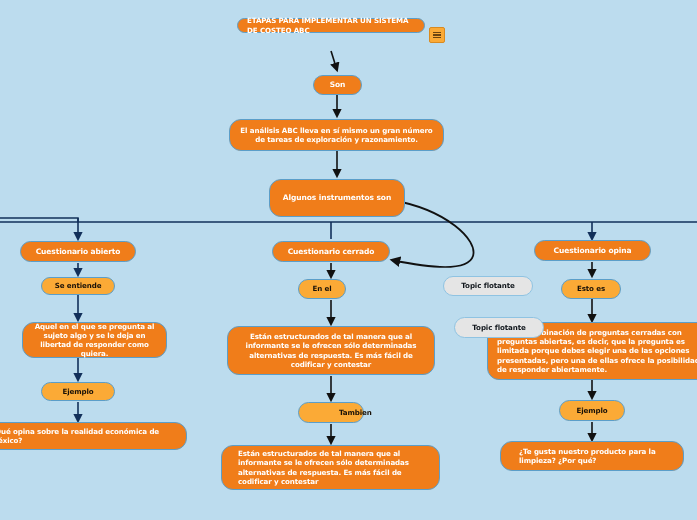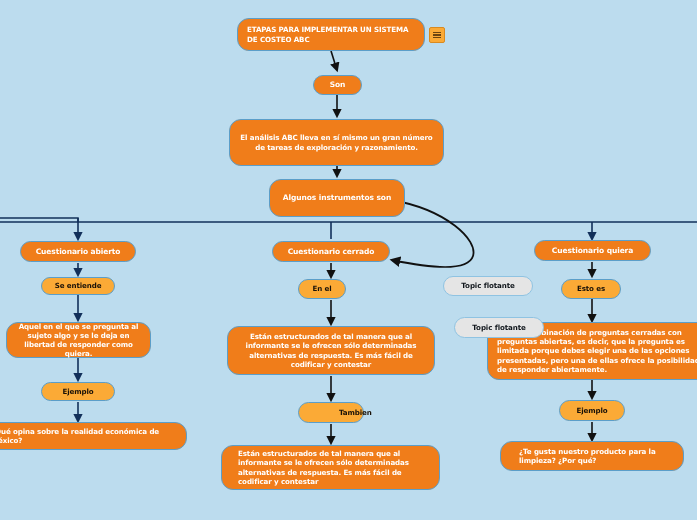--- a/index.html
+++ b/index.html
@@ -132,48 +132,48 @@
     <path d="M331,300 L331,324" stroke="#111111" stroke-width="1.6" fill="none" marker-end="url(#ah)"></path>
     <path d="M331,376 L331,400" stroke="#111111" stroke-width="1.6" fill="none" marker-end="url(#ah)"></path>
     <path d="M331,424 L331,443" stroke="#111111" stroke-width="1.6" fill="none" marker-end="url(#ah)"></path>
 
     <path d="M592,262 L592,276" stroke="#111111" stroke-width="1.6" fill="none" marker-end="url(#ah)"></path>
     <path d="M592,299 L592,321" stroke="#111111" stroke-width="1.6" fill="none" marker-end="url(#ah)"></path>
     <path d="M592,380 L592,398" stroke="#111111" stroke-width="1.6" fill="none" marker-end="url(#ah)"></path>
     <path d="M592,422 L592,440" stroke="#111111" stroke-width="1.6" fill="none" marker-end="url(#ah)"></path>
   </svg>
 
-  <div class="node n-dark fs7" style="left:237px; top:18px; width:188px; height:33px;">
+  <div class="node n-dark fs7" style="left:237px; top:18px; width:188px; height:15px;">
     <span class="txt" style="text-align:left; padding-left:9px;">ETAPAS PARA IMPLEMENTAR UN SISTEMA DE COSTEO ABC</span>
   </div>
   <div class="hamburger" style="left:429px; top:27px;">
     <i></i>
       <i></i>
       <i></i>
   </div>
 
   <div class="node n-dark fs75" style="left:313px; top:75px; width:49px; height:20px;text-align:center;">
     <span class="txt">Son</span>
   </div>
 
-  <div class="node n-dark fs7" style="left:229px; top:119px; width:215px; height:47px;">
+  <div class="node n-dark fs7" style="left:229px; top:119px; width:215px; height:32px;">
     <span class="txt">El análisis ABC lleva en sí mismo un gran número de tareas de exploración y razonamiento.</span>
   </div>
 
   <div class="node n-dark fs75" style="left:269px; top:179px; width:136px; height:38px;">
     <span class="txt">Algunos instrumentos son</span>
   </div>
 
   <div class="node n-dark fs75" style="left:20px; top:241px; width:116px; height:21px;">
     <span class="txt">Cuestionario abierto</span>
   </div>
   <div class="node n-light fs7" style="left:41px; top:277px; width:74px; height:18px;">
     <span class="txt">Se entiende</span>
   </div>
-  <div class="node n-dark fs7" style="left:6px; top:322px; width:145px; height:36px;">
+  <div class="node n-dark fs7" style="left:22px; top:322px; width:145px; height:36px;">
     <span class="txt">Aquel en el que se pregunta al sujeto algo y se le deja en libertad de responder como quiera.</span>
   </div>
   <div class="node n-light fs7" style="left:41px; top:382px; width:74px; height:19px;">
     <span class="txt">Ejemplo</span>
   </div>
   <div class="node n-dark fs7" style="left:-22px; top:422px; width:209px; height:28px;">
     <span class="txt" style="text-align:left; padding-left:12px;">¿Qué opina sobre la realidad económica de México?</span>
   </div>
 
   <div class="node n-dark fs75" style="left:272px; top:241px; width:118px; height:21px;">
@@ -186,21 +186,21 @@
     <span class="txt">Están estructurados de tal manera que al informante se le ofrecen sólo determinadas alternativas de respuesta. Es más fácil de codificar y contestar</span>
   </div>
   <div class="node n-light fs7" style="left:298px; top:402px; width:66px; height:21px;padding-left:40px;">
     <span class="txt">Tambien</span>
   </div>
   <div class="node n-dark fs7" style="left:221px; top:445px; width:219px; height:45px;">
     <span class="txt" style="text-align:left; padding-left:16px;">Están estructurados de tal manera que al informante se le ofrecen sólo determinadas alternativas de respuesta. Es más fácil de codificar y contestar</span>
   </div>
 
   <div class="node n-dark fs75" style="left:534px; top:240px; width:117px; height:21px;">
-    <span class="txt">Cuestionario quiera</span>
+    <span class="txt">Cuestionario opina</span>
   </div>
   <div class="node n-light fs7" style="left:561px; top:279px; width:60px; height:20px;">
     <span class="txt">Esto es</span>
   </div>
   <div class="node n-dark fs7" style="left:487px; top:322px; width:228px; height:58px;">
     <span class="txt" style="text-align:left; padding-left:9px;">Es una combinación de preguntas cerradas con preguntas abiertas, es decir, que la pregunta es limitada porque debes elegir una de las opciones presentadas, pero una de ellas ofrece la posibilidad de responder abiertamente.</span>
   </div>
   <div class="node n-light fs7" style="left:559px; top:400px; width:66px; height:21px;">
     <span class="txt">Ejemplo</span>
   </div>

